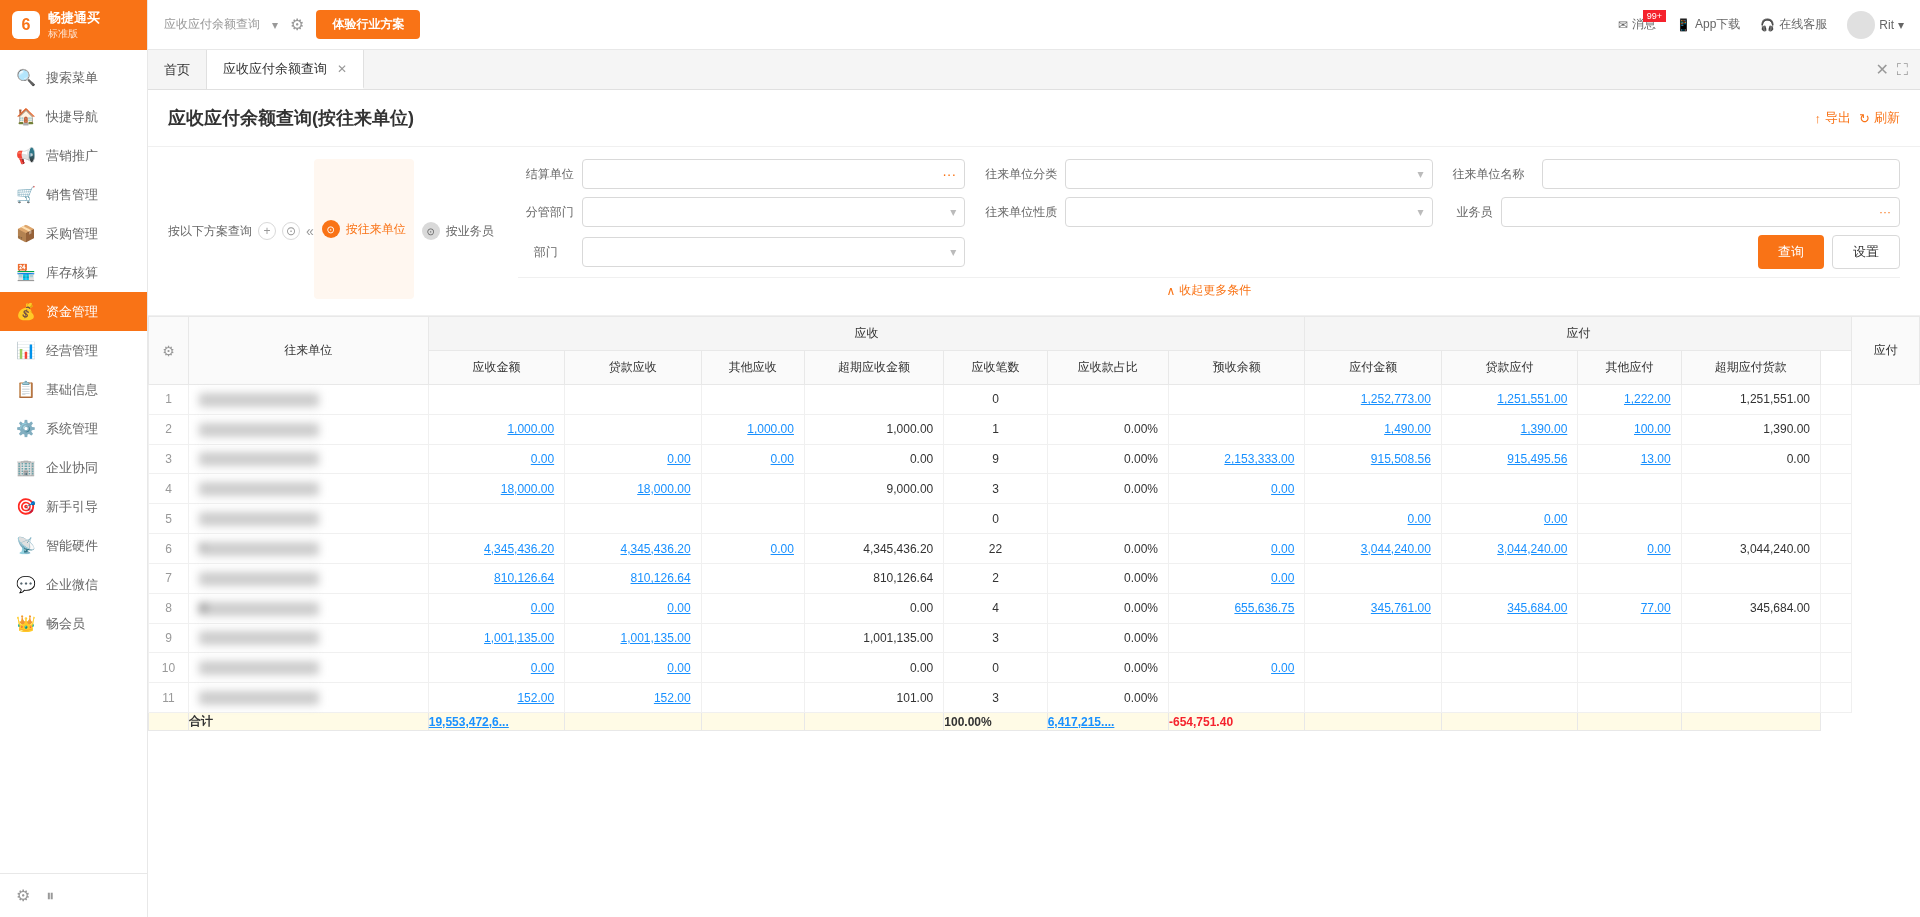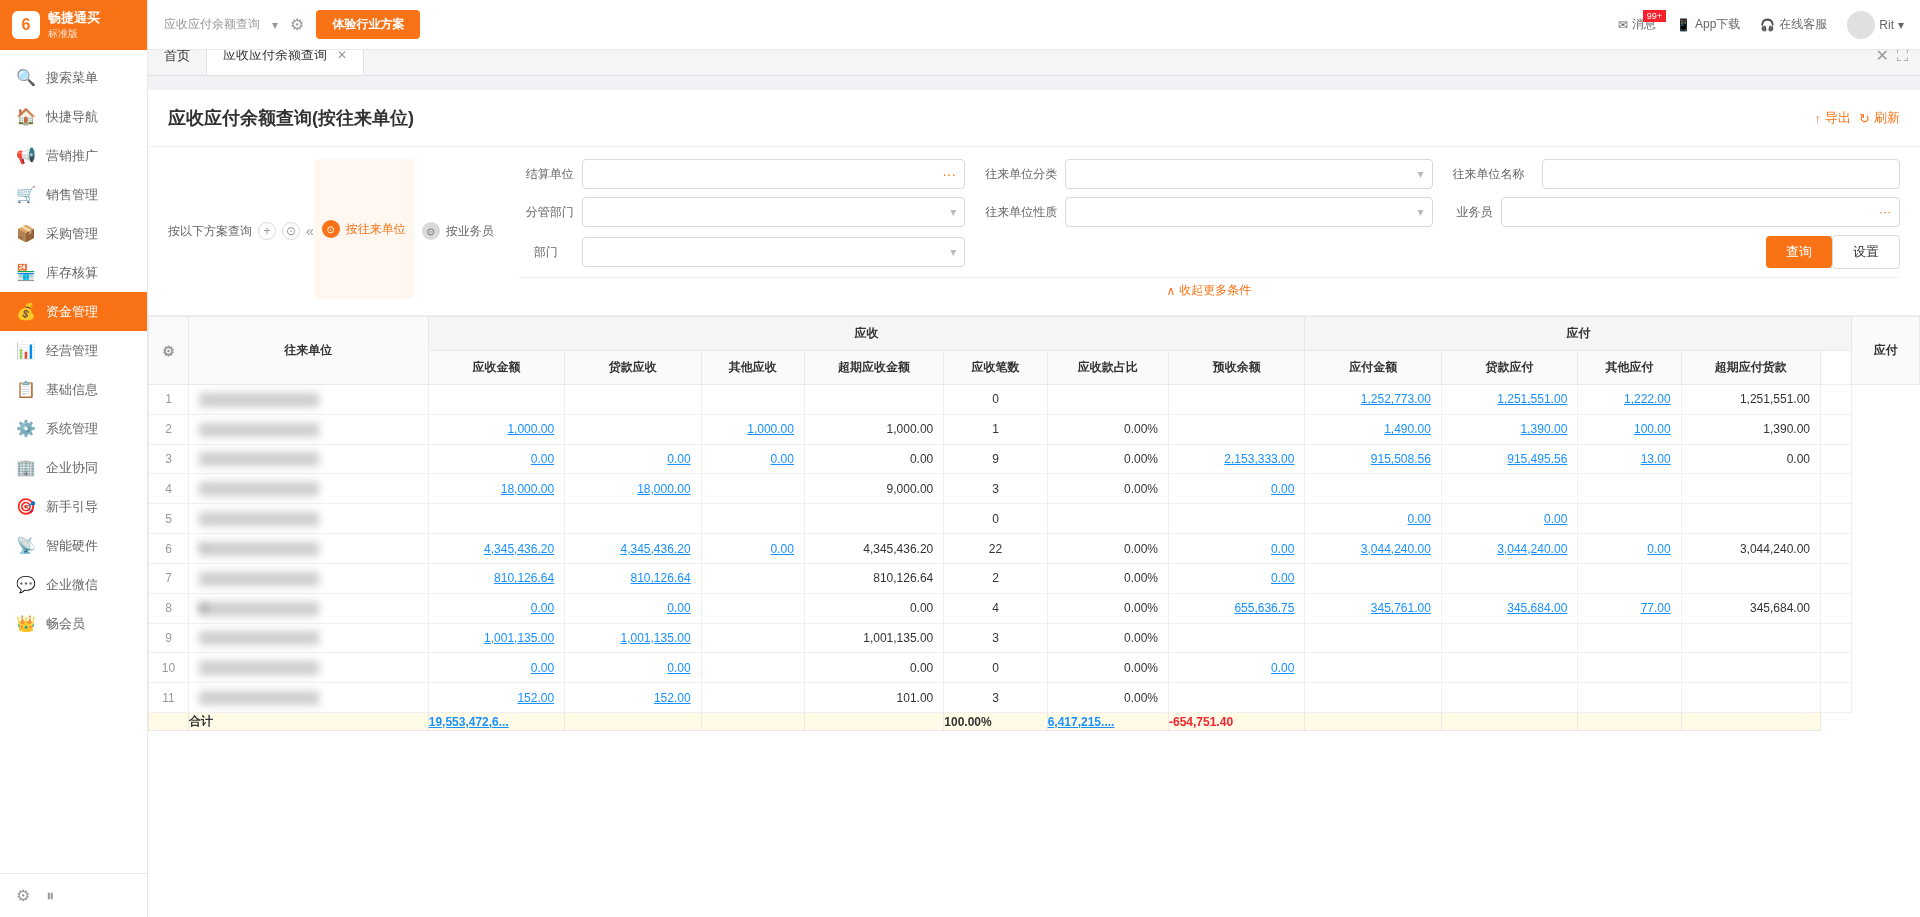--- a/index.html
+++ b/index.html
@@ -48,21 +48,21 @@
     .header-right-item { display: flex; align-items: center; gap: 4px; color: #666; font-size: 12px; cursor: pointer; position: relative; }
     .badge-red {
       position: absolute; top: -6px; right: -10px;
       background: #f5222d; color: #fff; font-size: 9px;
       padding: 1px 4px; border-radius: 0; min-width: 16px; text-align: center;
     }
     .header-avatar { width: 28px; height: 28px; border-radius: 50%; background: #e0e0e0; }
 
     
     .tabs {
-      position: fixed; left: 148px; top: 36px; right: 0; height: 40px;
+      position: fixed; left: 148px; top: 50px; right: 0; height: 40px;
       background: #f5f5f5; display: flex; align-items: stretch; z-index: 99;
       border-bottom: 1px solid #e0e0e0;
     }
     .tab {
       padding: 0 16px; display: flex; align-items: center; gap: 6px;
       cursor: pointer; font-size: 13px; border-right: 1px solid #e0e0e0;
       color: #666; background: #f5f5f5;
     }
     .tab.home { color: #333; font-weight: normal; }
     .tab.active { background: #fff; color: #333; border-bottom: 2px solid #fff; }
@@ -98,21 +98,21 @@
       background: #fff; color: #333; border: 1px solid #d9d9d9; padding: 7px 20px;
       border-radius: 4px; cursor: pointer; font-size: 13px;
     }
 
     
     .table-area { padding: 0; background: #fff; }
     .table-wrapper { overflow-x: auto; }
     table { width: 100%; border-collapse: collapse; font-size: 12px; }
     thead tr th {
       background: #fafafa; border: 1px solid #e8e8e8; padding: 8px 10px;
-      text-align: center; color: #333; font-weight: bold; white-space: nowrap;
+      text-align: center; color: #333; font-weight: normal; white-space: nowrap;
     }
     thead .group-header { background: #f5f5f5; }
     tbody tr td {
       border: 1px solid #f0f0f0; padding: 7px 10px;
       text-align: right; color: #333; white-space: nowrap;
     }
     tbody tr td:nth-child(2) { text-align: left; }
     .td-link { color: #1890ff; text-decoration: underline; cursor: pointer; }
     .td-red { color: #f5222d; }
     .td-center { text-align: center !important; }
@@ -322,21 +322,21 @@
 
         <div style="display:grid;grid-template-columns:1fr 1fr 1fr;gap:8px 20px;">
           <div style="display:flex;align-items:center;gap:8px;">
             <span style="color:#666;font-size:12px;min-width:56px;text-align:center;">部门</span>
             <div style="flex:1;border:1px solid #d9d9d9;border-radius:4px;padding:5px 8px;font-size:12px;display:flex;align-items:center;min-height:30px;background:#fff;cursor:pointer;">
               <span style="margin-left:auto;color:#bbb;">▾</span>
             </div>
           </div>
           <div></div>
 
-          <div style="display:flex;align-items:center;justify-content:flex-end;">
+          <div style="display:flex;gap:8px;justify-content:flex-end;">
             <button class="btn-primary">查询</button>
             <button class="btn-default">设置</button>
           </div>
         </div>
 
         <div style="display:flex;justify-content:center;padding:4px 0;color:#f97316;cursor:pointer;align-items:center;gap:4px;border-top:1px solid #f0f0f0;">
           <span>∧</span>
           <span>收起更多条件</span>
         </div>
       </div>

